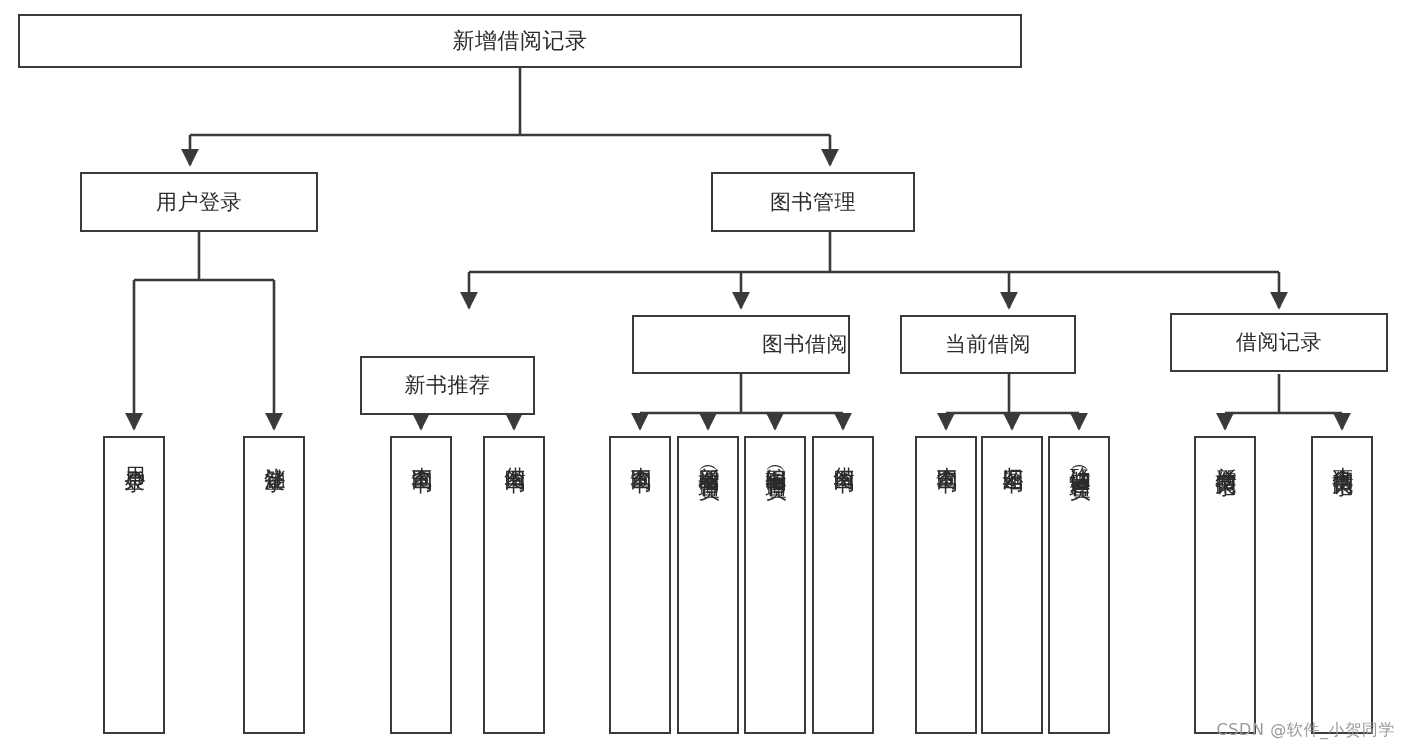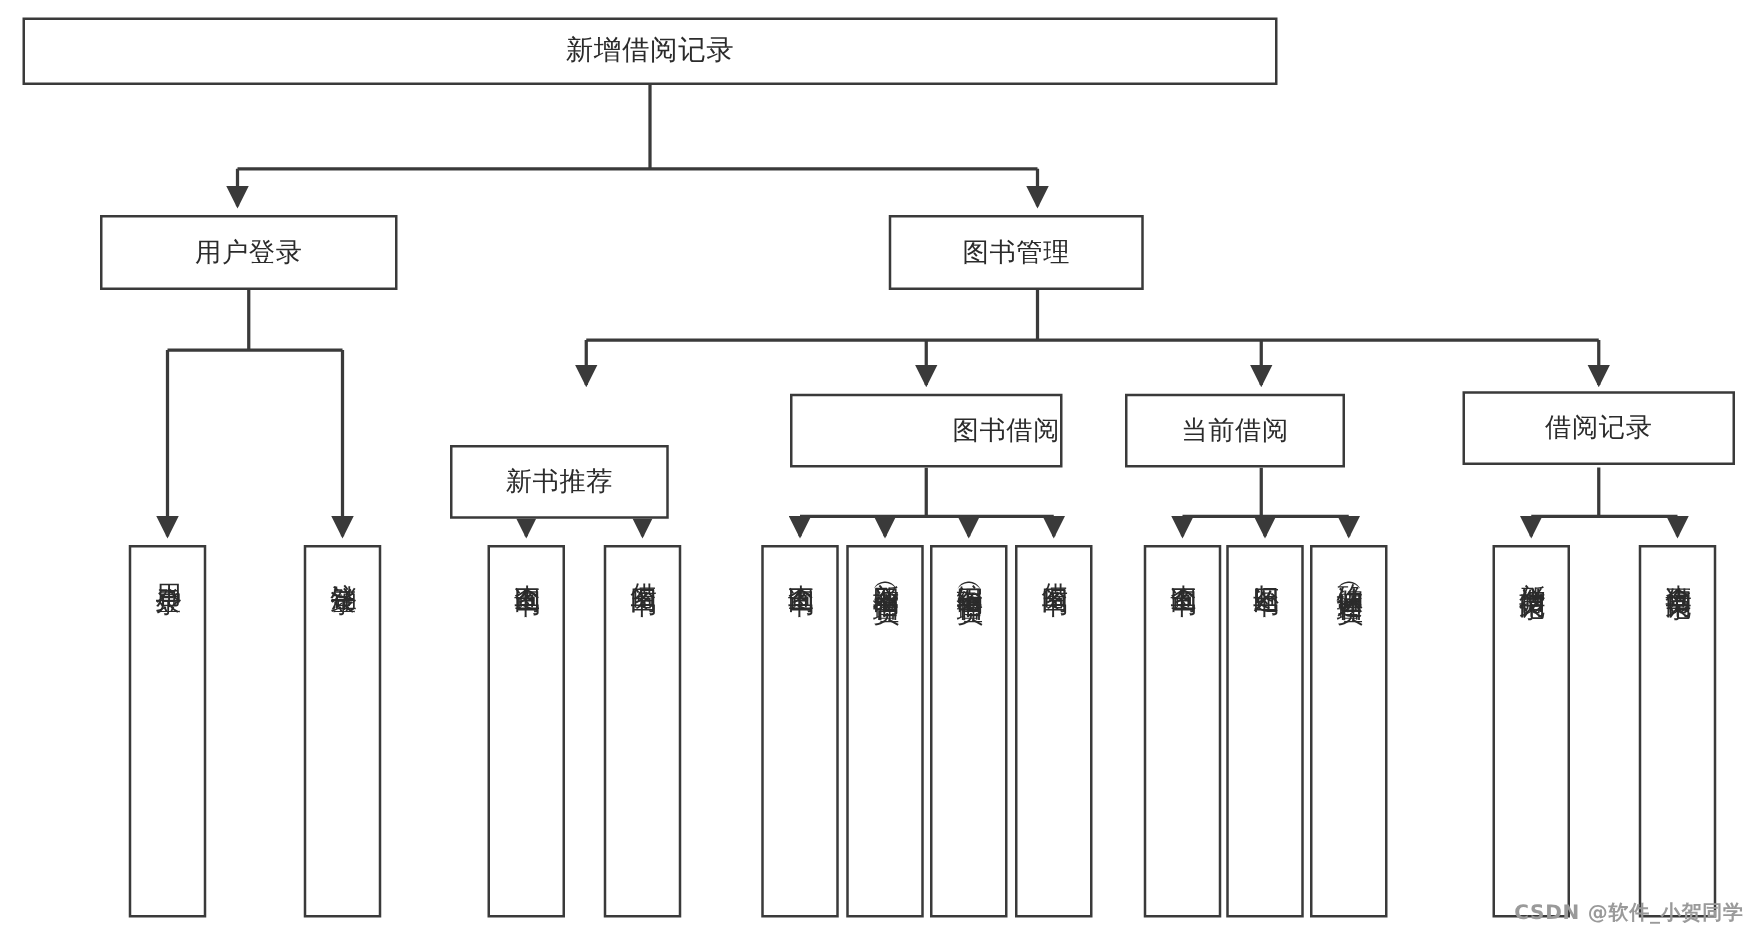--- a/index.html
+++ b/index.html
@@ -68,21 +68,20 @@
   }
   .watermark {
     position: absolute;
     right: 10px;
     bottom: 6px;
     font-size: 16px;
     color: #9a9a9a;
     letter-spacing: 0.6px;
     white-space: nowrap;
     font-family: "DejaVu Sans", "Liberation Sans", sans-serif;
-    font-weight: bold;
   }
 </style>
 </head>
 <body>
 
 <div id="canvas">
 
   <svg id="edges" viewBox="0 0 1405 747" xmlns="http://www.w3.org/2000/svg">
     <defs>
       <marker id="arrow" viewBox="0 0 10 10" refX="9" refY="5" markerWidth="7" markerHeight="7" orient="auto-start-reverse">

